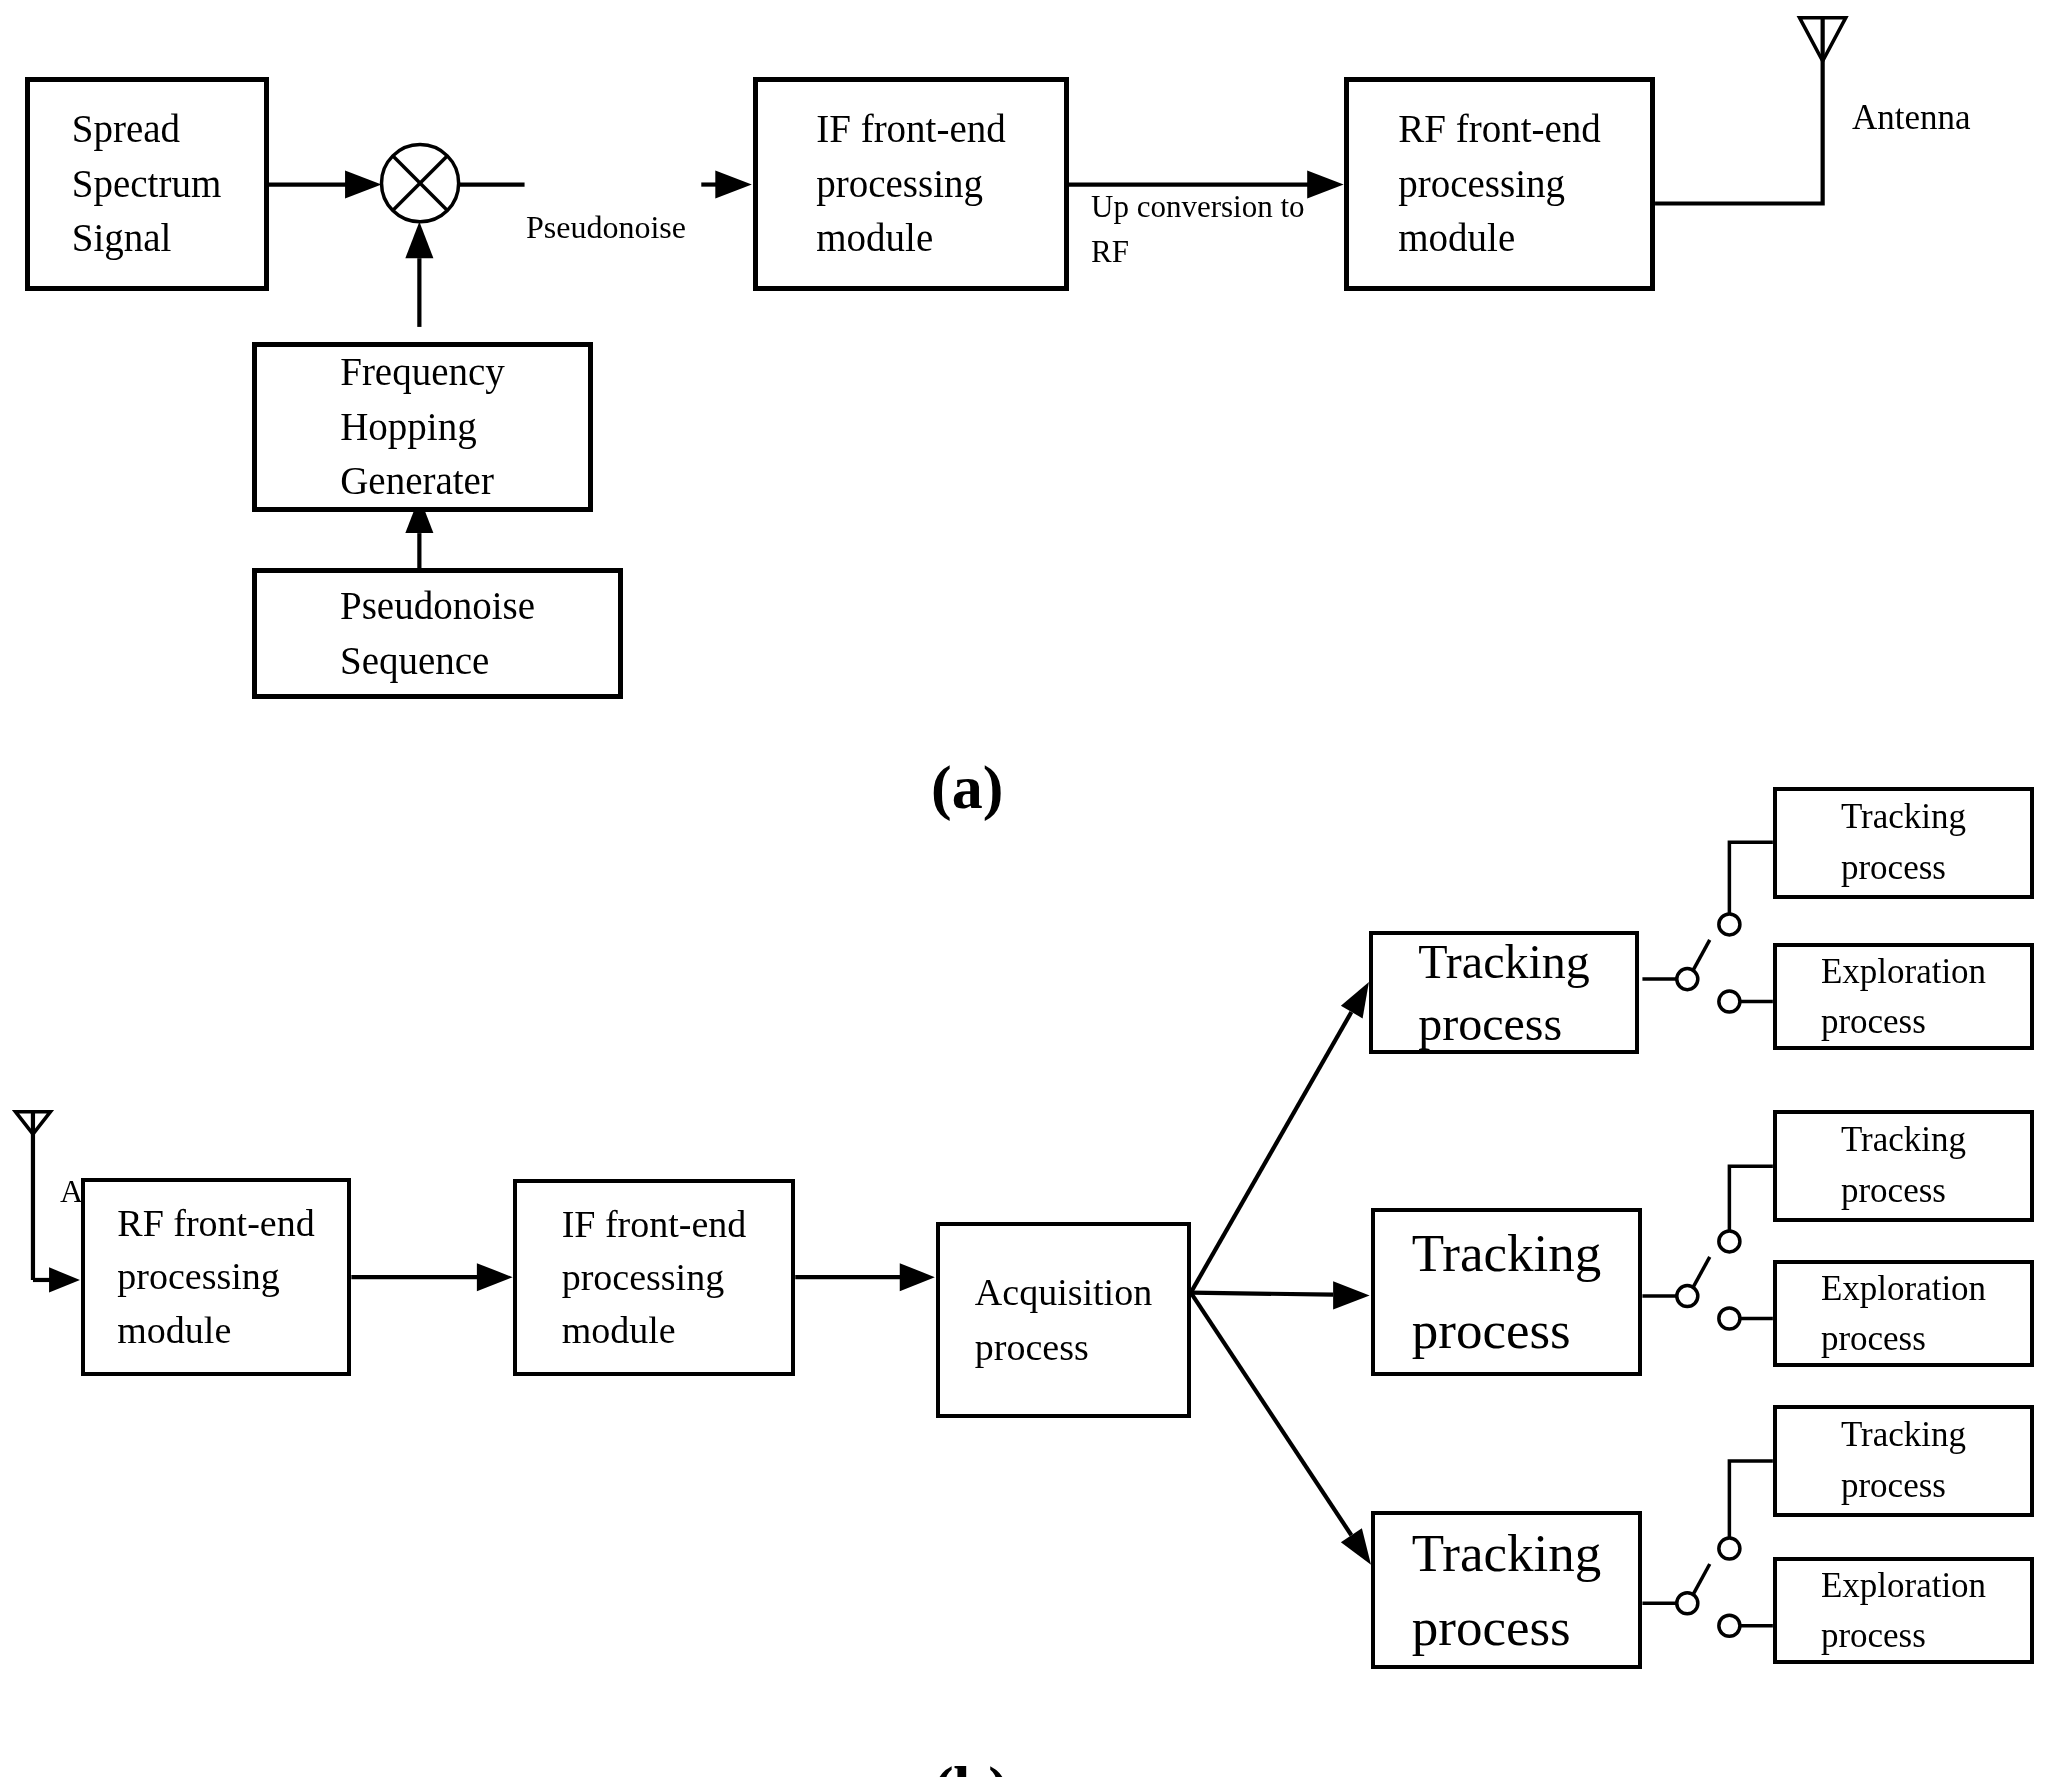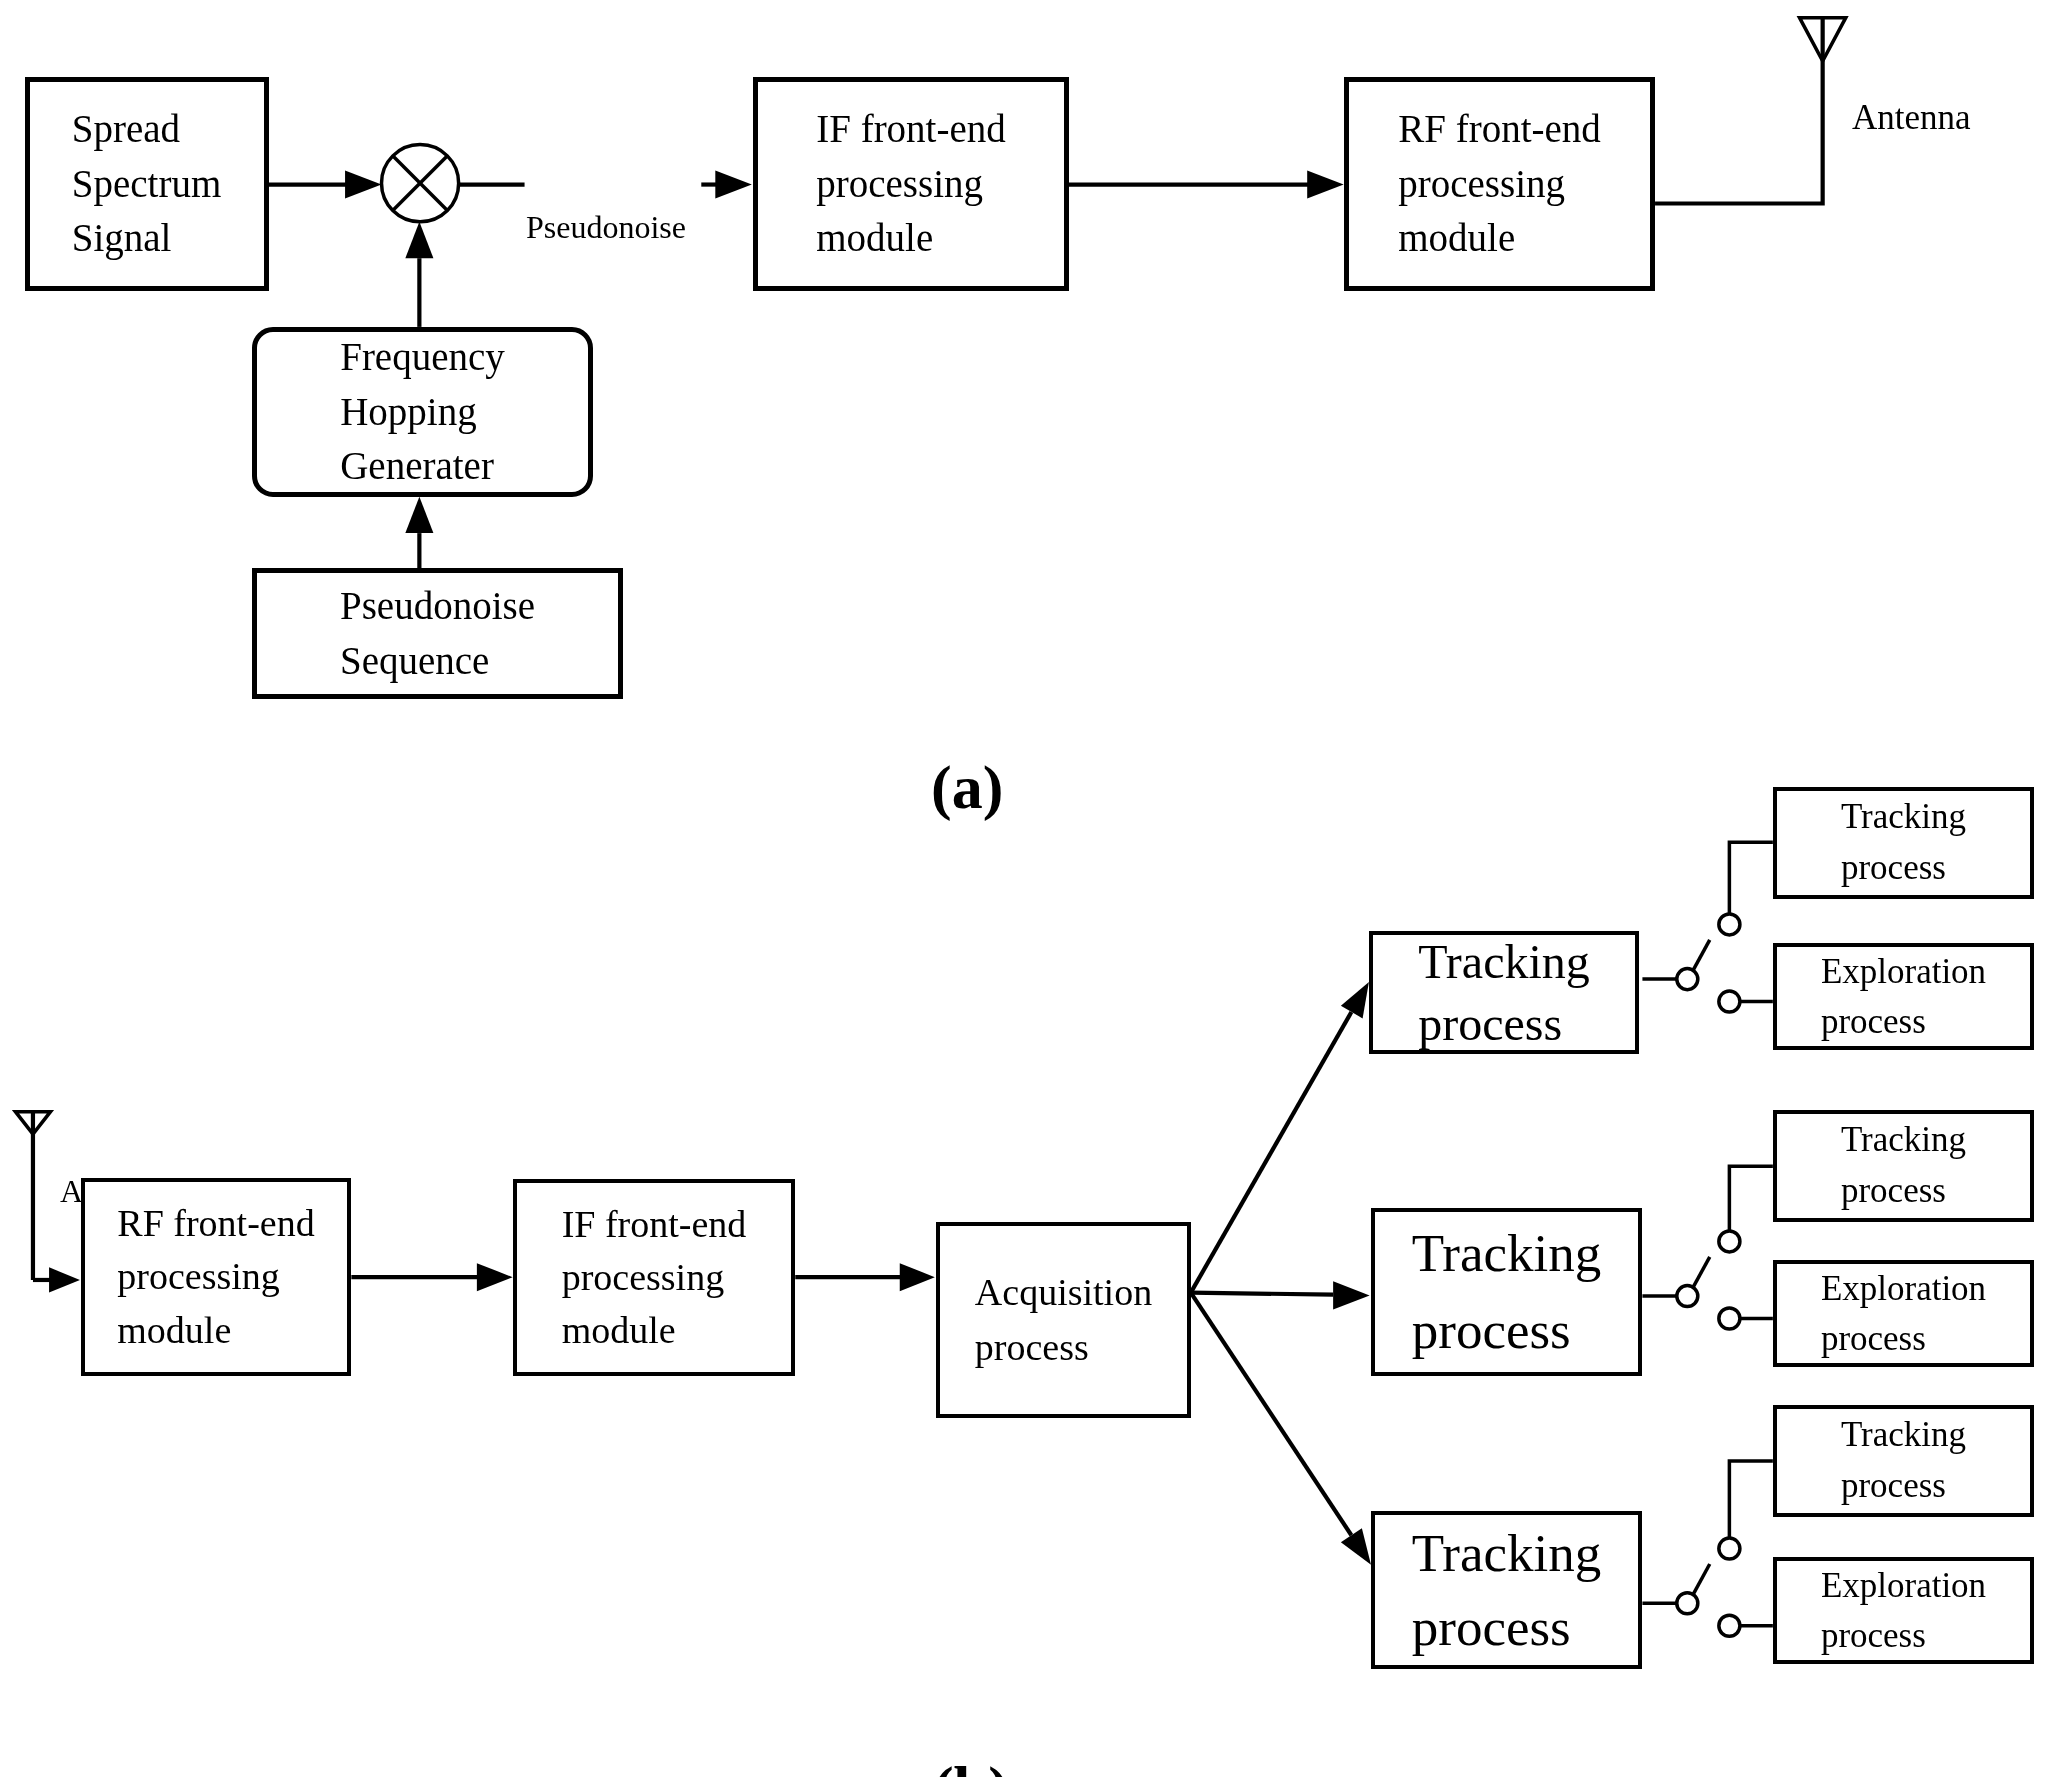--- a/index.html
+++ b/index.html
@@ -116,37 +116,39 @@
       <polygon points="1952,1400 1943,1452 1912,1434"></polygon>
       <polygon points="1953,1847 1901,1827 1901,1867"></polygon>
       <polygon points="1955,2231 1912,2199 1942,2179"></polygon>
     </g>
   </svg>
 
   <div class="box border-a" style="left:24.5px; top:77px; width:244px; height:214px; font-size:39px; line-height:1.4;">Spread
 Spectrum
 Signal</div>
 
-  <div class="box border-a" style="left:252px; top:327px; width:341px; height:170px; font-size:39px; line-height:1.4;border-radius:21px;">Frequency
+  <div class="box border-a" style="left:252px; top:342px; width:341px; height:170px; font-size:39px; line-height:1.4;">Frequency
 Hopping
 Generater</div>
 
   <div class="box border-a" style="left:252px; top:568px; width:371px; height:131px; font-size:39px; line-height:1.4;">Pseudonoise
 Sequence</div>
 
   <div class="box border-a" style="left:753px; top:77px; width:316px; height:214px; font-size:39px; line-height:1.4;">IF front-end
 processing
 module</div>
 
   <div class="box border-a" style="left:1344px; top:77px; width:311px; height:214px; font-size:39px; line-height:1.4;">RF front-end
 processing
 module</div>
 
   <div class="lbl" style="left:526px; top:164px; width:179px; font-size:32px;">Pseudonoise</div>
 
+  <div class="lbl" style="left:1091px; top:140px; width:238px; font-size:31px; line-height:1.45;">Up conversion to
+RF</div>
 
   <div class="lbl" style="left:1852px; top:53px; width:154px; font-size:35px;">Antenna</div>
 
   <div class="lbl caption" style="left:931px; top:707px; width:147px; font-size:62px;">(a)</div>
 
   <div class="lbl" style="left:60px; top:1128px; width:140px; font-size:32px;">Antenna</div>
 
   <div class="box border-b" style="left:81px; top:1178px; width:270px; height:198px; font-size:38px; line-height:1.4;">RF front-end
 processing
 module</div>

